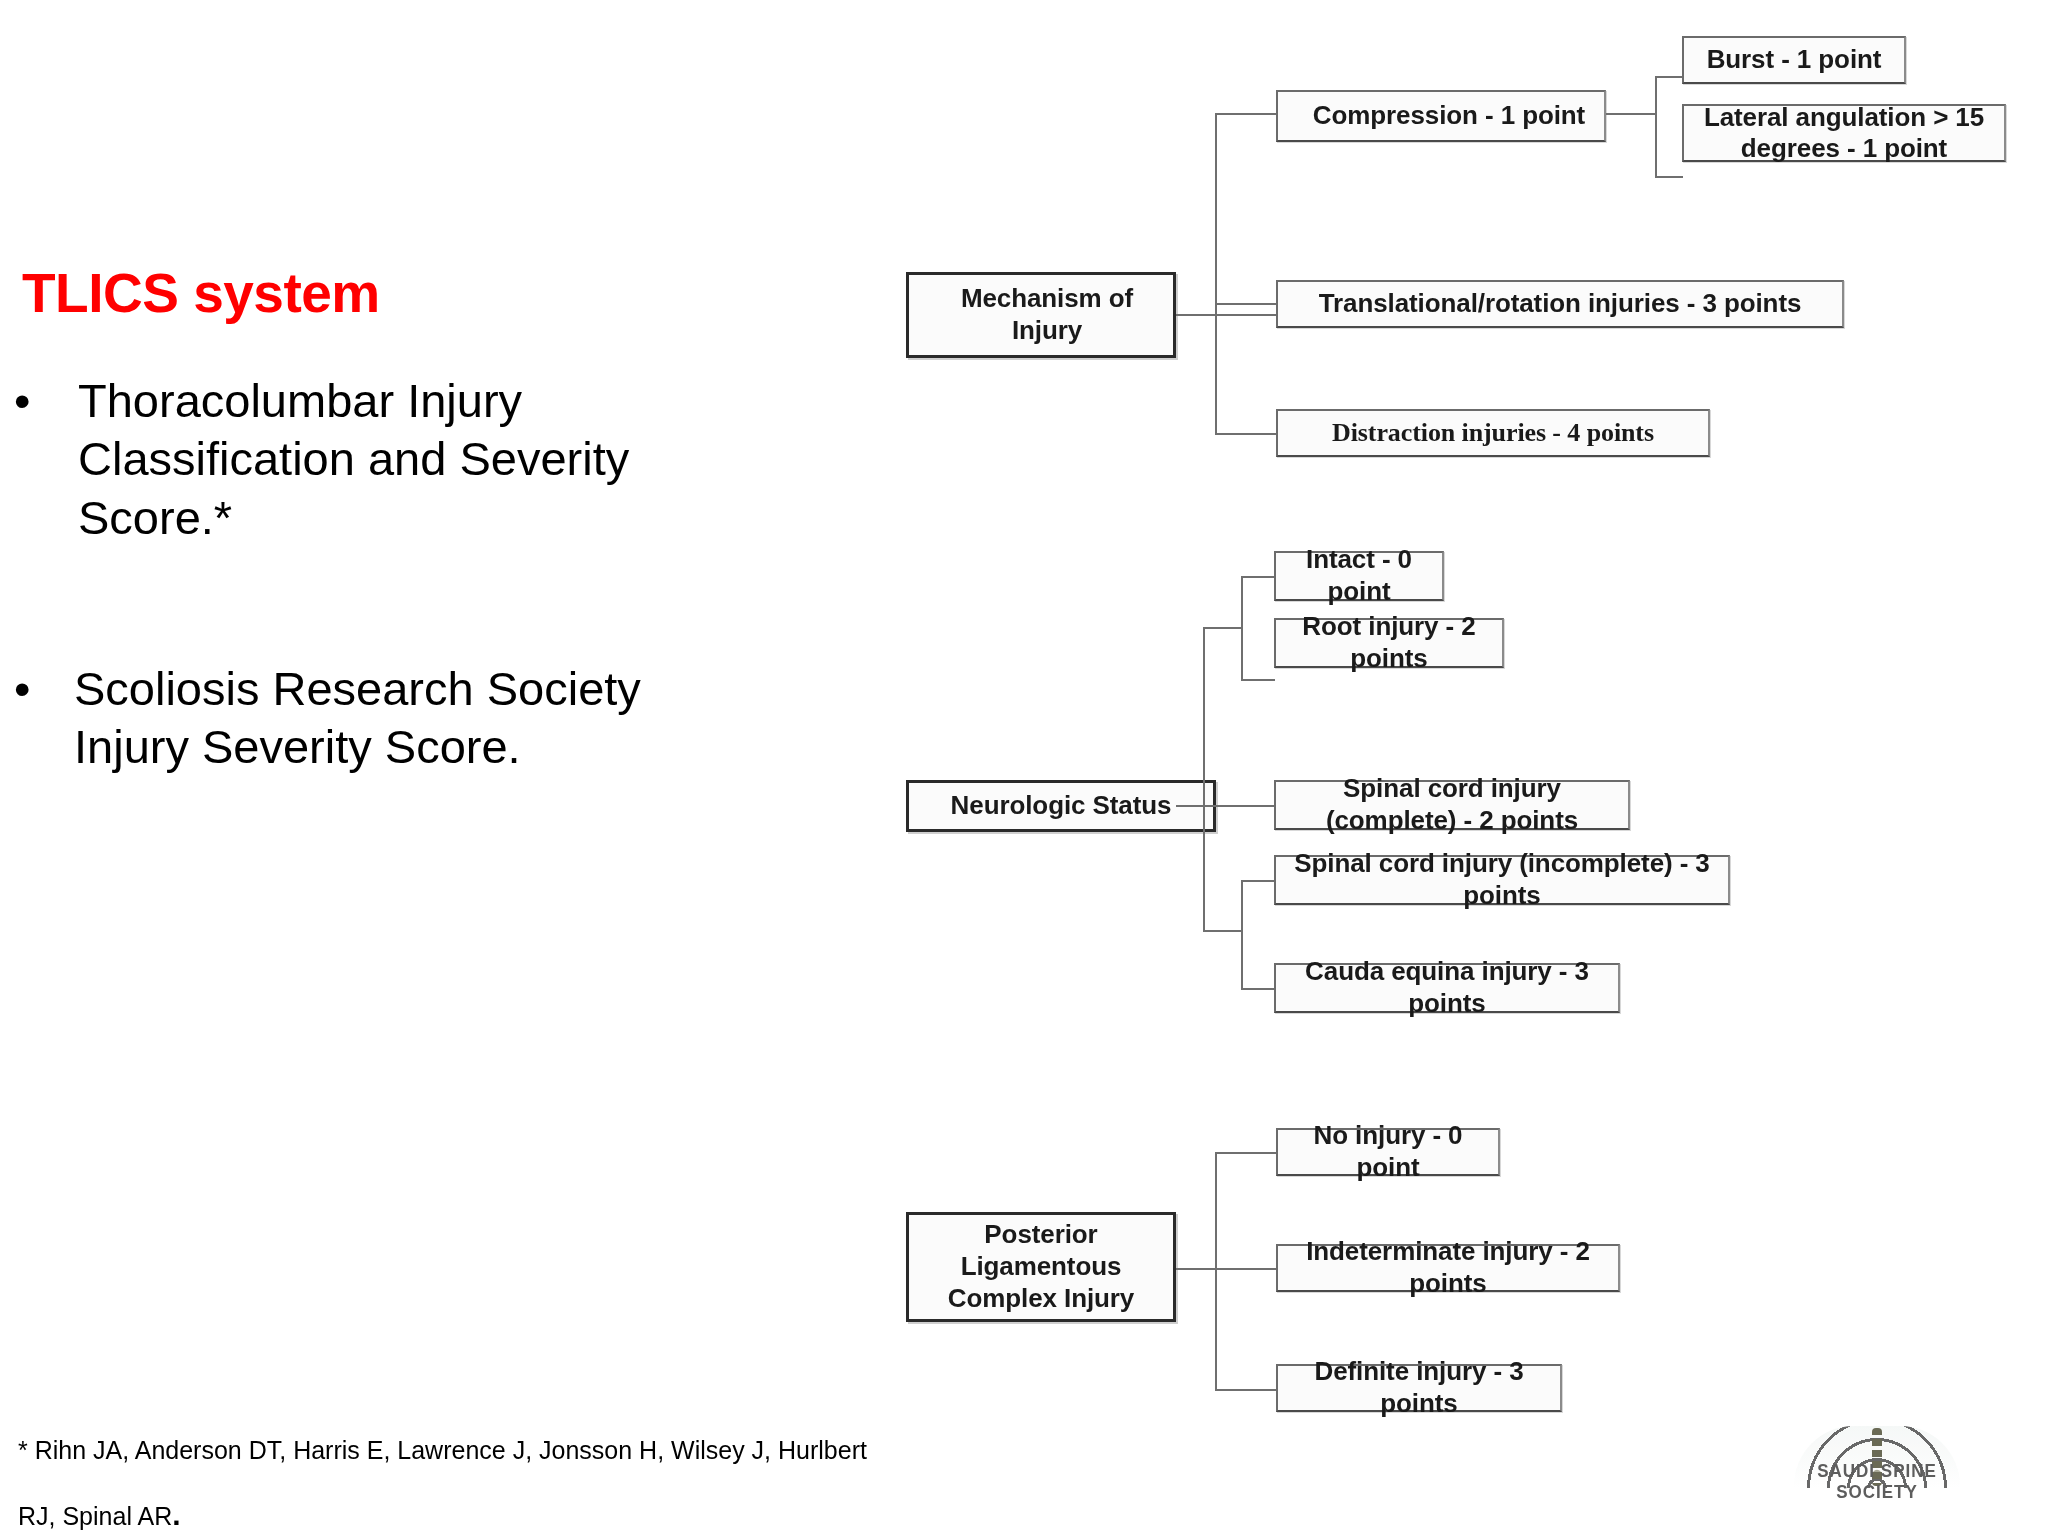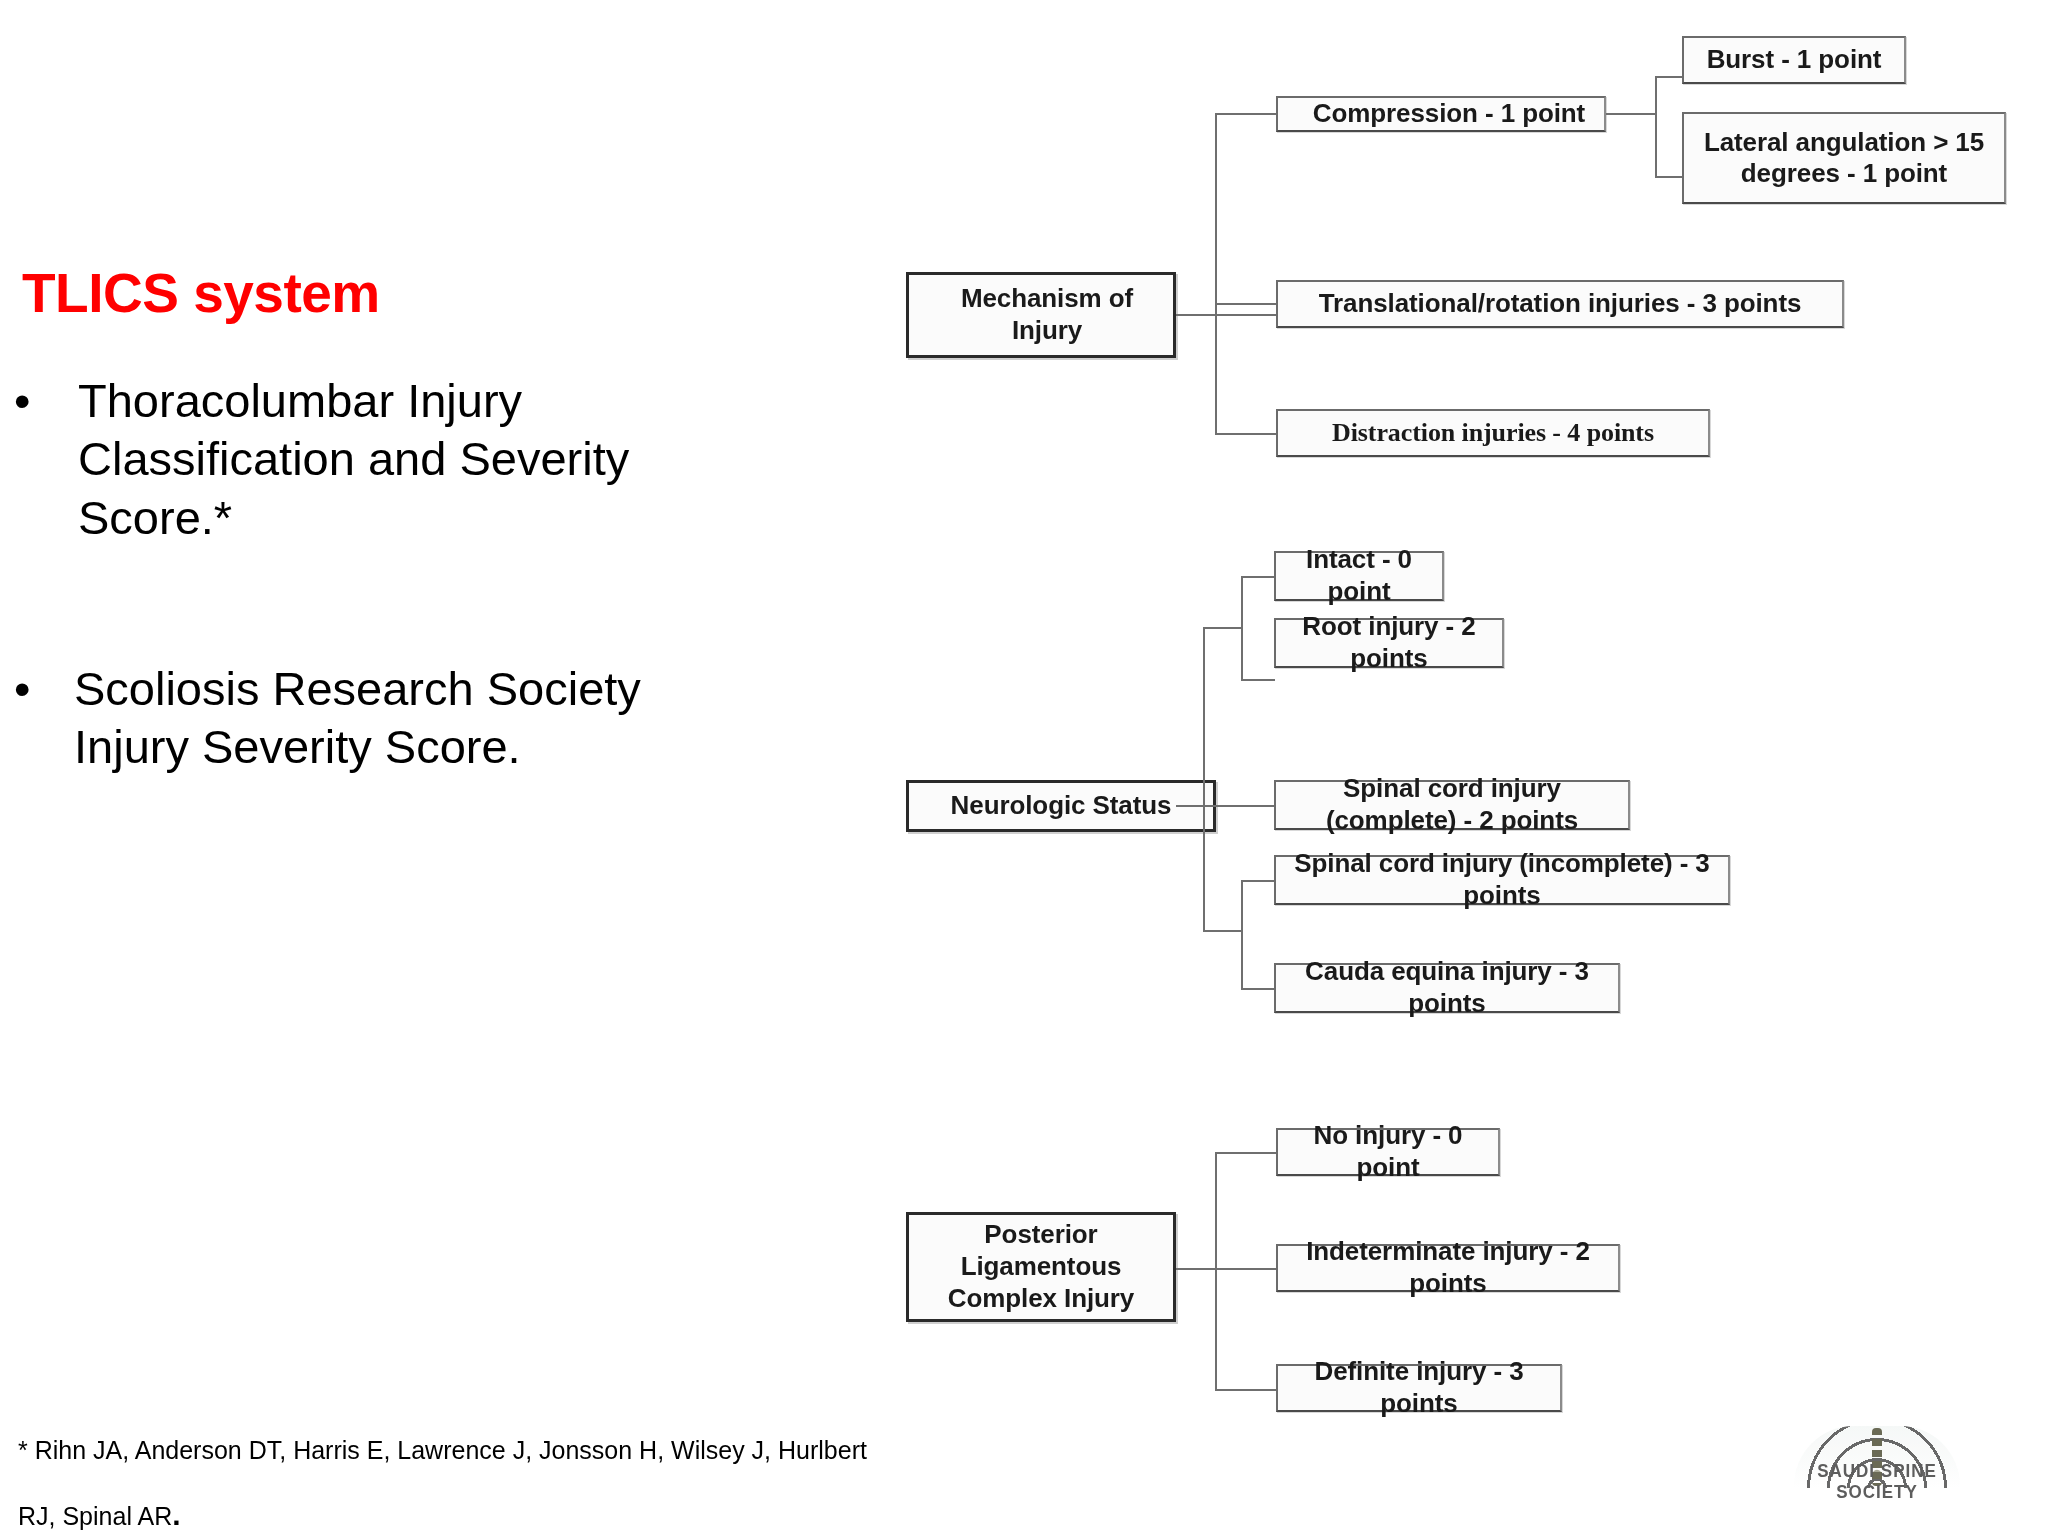--- a/index.html
+++ b/index.html
@@ -172,34 +172,34 @@
 
   <div class="node root" style="left:906px; top:272px; width:270px; height:86px;">
     <span style="white-space:pre-line;margin-left:12px;">Mechanism of
 Injury</span>
   </div>
 
   <div class="conn h" style="left:1176px; top:314px; width:100px;"></div>
   <div class="conn v" style="left:1215px; top:113px; height:321px;"></div>
 
   <div class="conn h" style="left:1215px; top:113px; width:62px;"></div>
-  <div class="node" style="left:1276px; top:96px; width:330px; height:36px;padding-left:24px;">
+  <div class="node" style="left:1276px; top:90px; width:330px; height:52px;padding-left:24px;">
     <span>Compression - 1 point</span>
   </div>
 
   <div class="conn h" style="left:1606px; top:113px; width:50px;"></div>
   <div class="conn v" style="left:1655px; top:76px; height:102px;"></div>
   <div class="conn h" style="left:1655px; top:76px; width:28px;"></div>
   <div class="conn h" style="left:1655px; top:176px; width:28px;"></div>
 
   <div class="node" style="left:1682px; top:36px; width:224px; height:48px;">
     <span>Burst - 1 point</span>
   </div>
 
-  <div class="node" style="left:1682px; top:112px; width:324px; height:92px; line-height:1.2;">
+  <div class="node" style="left:1682px; top:104px; width:324px; height:58px; line-height:1.2;">
     <span>Lateral angulation &gt; 15 degrees - 1 point</span>
   </div>
 
   <div class="conn h" style="left:1215px; top:303px; width:62px;"></div>
   <div class="node" style="left:1276px; top:280px; width:568px; height:48px;">
     <span>Translational/rotation injuries - 3 points</span>
   </div>
 
   <div class="conn h" style="left:1215px; top:433px; width:62px;"></div>
   <div class="node" style="left:1276px; top:409px; width:434px; height:48px;font-family:Liberation Serif, serif;">

